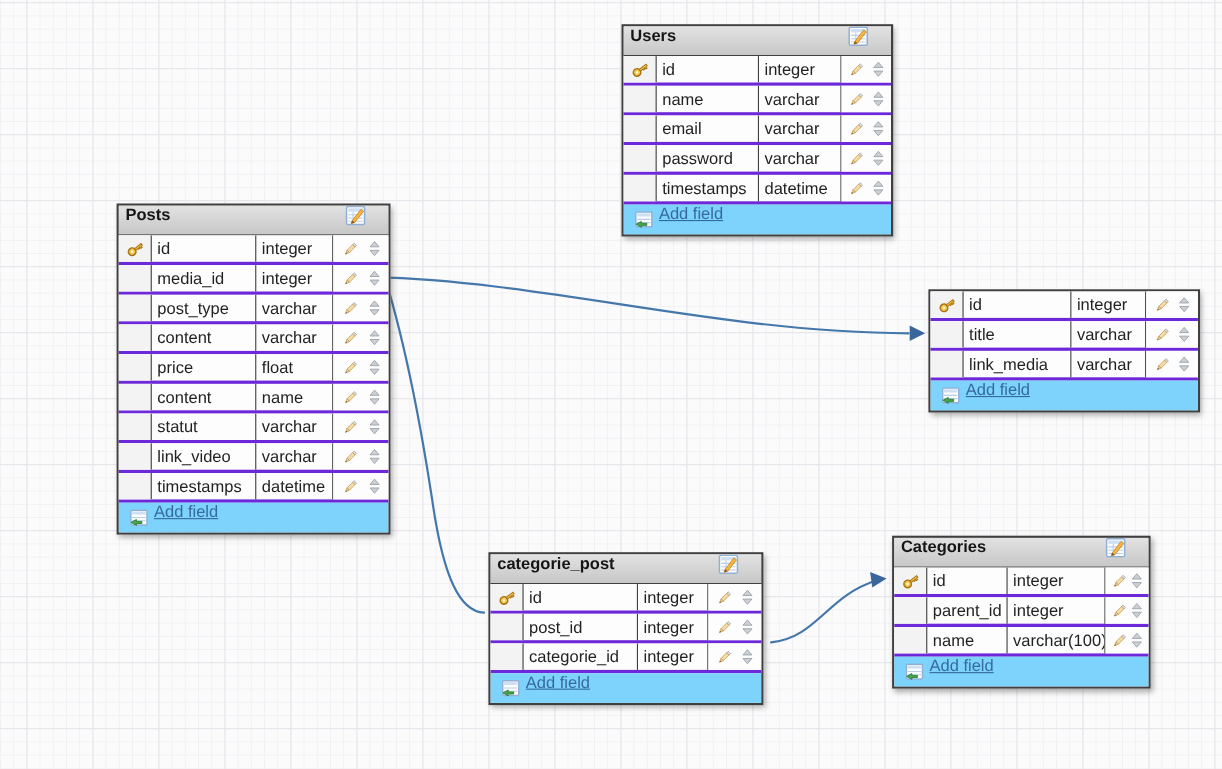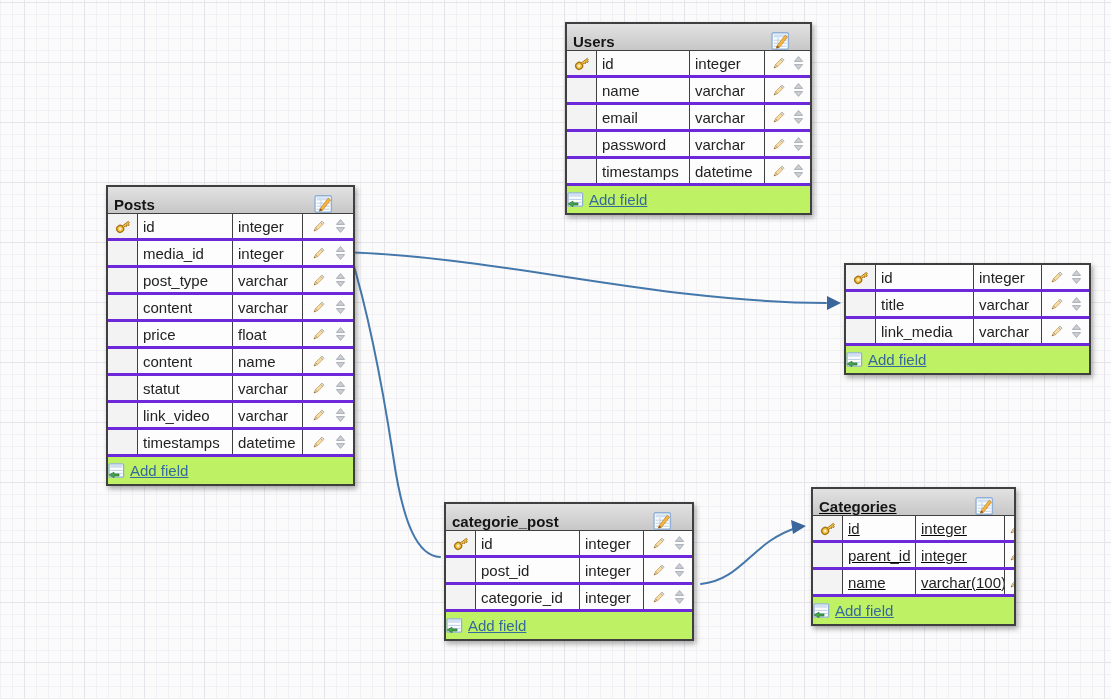--- a/index.html
+++ b/index.html
@@ -19,21 +19,21 @@
   #canvas{position:absolute;inset:0;}
   #relations{position:absolute;inset:0;width:1111px;height:699px;}
 
   .card{
     position:absolute;background:#fdfdfd;
     border:2px solid #3f3f3f;
     box-shadow:2px 3px 5px rgba(70,70,70,.45);
     box-sizing:border-box;
   }
   .hdr{
-    height:26px;display:flex;align-items:flex-end;
+    height:26px;display:flex;align-items:flex-start;
     padding:0 20px 0 6px;
     background:linear-gradient(#e2e2e2,#c7c7c7);
     border-bottom:1px solid #3f3f3f;
     cursor:move;
   }
   .hdr .title{font-size:15px;font-weight:600;color:#151515;}
   .hdr .hdr-icon{margin-left:auto;display:flex;align-items:center;}
   .row{
     display:grid;grid-template-columns:var(--cols);
     height:27px;box-sizing:border-box;
@@ -41,22 +41,22 @@
   }
   .cell{
     display:flex;align-items:center;
     padding:0 5px;font-size:15px;color:#222;
     border-right:1px solid #3f3f3f;overflow:hidden;white-space:nowrap;
     box-sizing:border-box;
   }
   .cell.key{background:#f3f3f3;justify-content:center;padding:0 2px;}
   .cell.act{border-right:none;justify-content:space-around;padding:0 3px;background:#fdfdfd;}
   .ftr{
-    height:27px;display:flex;align-items:center;gap:5px;
-    padding:0 0;background:#bef264;
+    height:27px;display:flex;gap:5px;
+    padding:0 10px;background:#7dd3fc;
   }
   .ftr a{font-size:15px;color:#36699e;text-decoration:underline;cursor:pointer;}
   .icon{display:flex;align-items:center;}
   svg{display:block;}
 </style>
 </head>
 <body>
 
 <div id="canvas">
 
@@ -746,21 +746,21 @@
             <rect x="1" y="0.8" width="14.6" height="13.4" rx="1" fill="#fdfdfd" stroke="#8fb0d4" stroke-width="1.3"></rect>
             <rect x="2.2" y="2" width="12.2" height="2.8" fill="#cfe0f2"></rect>
             <path d="M2.2 7.4 H14.4 M2.2 10.4 H14.4" stroke="#b8cfe8" stroke-width="1" fill="none"></path>
             <path d="M1.2 11.9 L6 9.3 V11 H11 V12.9 H6 V14.6 Z" fill="#45a84d" stroke="#2c7a33" stroke-width="0.8"></path>
           </svg>
         </span>
       <a>Add field</a>
     </div>
   </div>
 
-  <div class="card" style="left:811px;top:487px;width:205px;text-decoration:underline;--cols:30px 73px 89px 1fr;">
+  <div class="card" style="left:811px;top:487px;width:235px;--cols:30px 73px 89px 1fr;">
     <div class="hdr">
       <span class="title">Categories</span>
       <span class="hdr-icon">
           <svg width="19" height="18" viewBox="0 0 19 18">
             <rect x="1" y="0.8" width="16.4" height="16.4" rx="1.5" fill="#fdfdfd" stroke="#8fb0d4" stroke-width="1.4"></rect>
             <rect x="2.6" y="2.4" width="13.2" height="3" fill="#cfe0f2"></rect>
             <path d="M2.6 8.2 H15.8 M2.6 11.2 H15.8 M2.6 14.2 H15.8 M7 5.4 V16.4" stroke="#b8cfe8" stroke-width="1" fill="none"></path>
             <path d="M5.2 16.2 L6.3 13.5 L14.2 3.2 L16.5 5 L8.5 15.3 Z" fill="#f5b53f" stroke="#c8882a" stroke-width="0.8"></path>
             <path d="M5.2 16.2 L6.3 13.5 L8.5 15.3 Z" fill="#7a5a28"></path>
           </svg>

